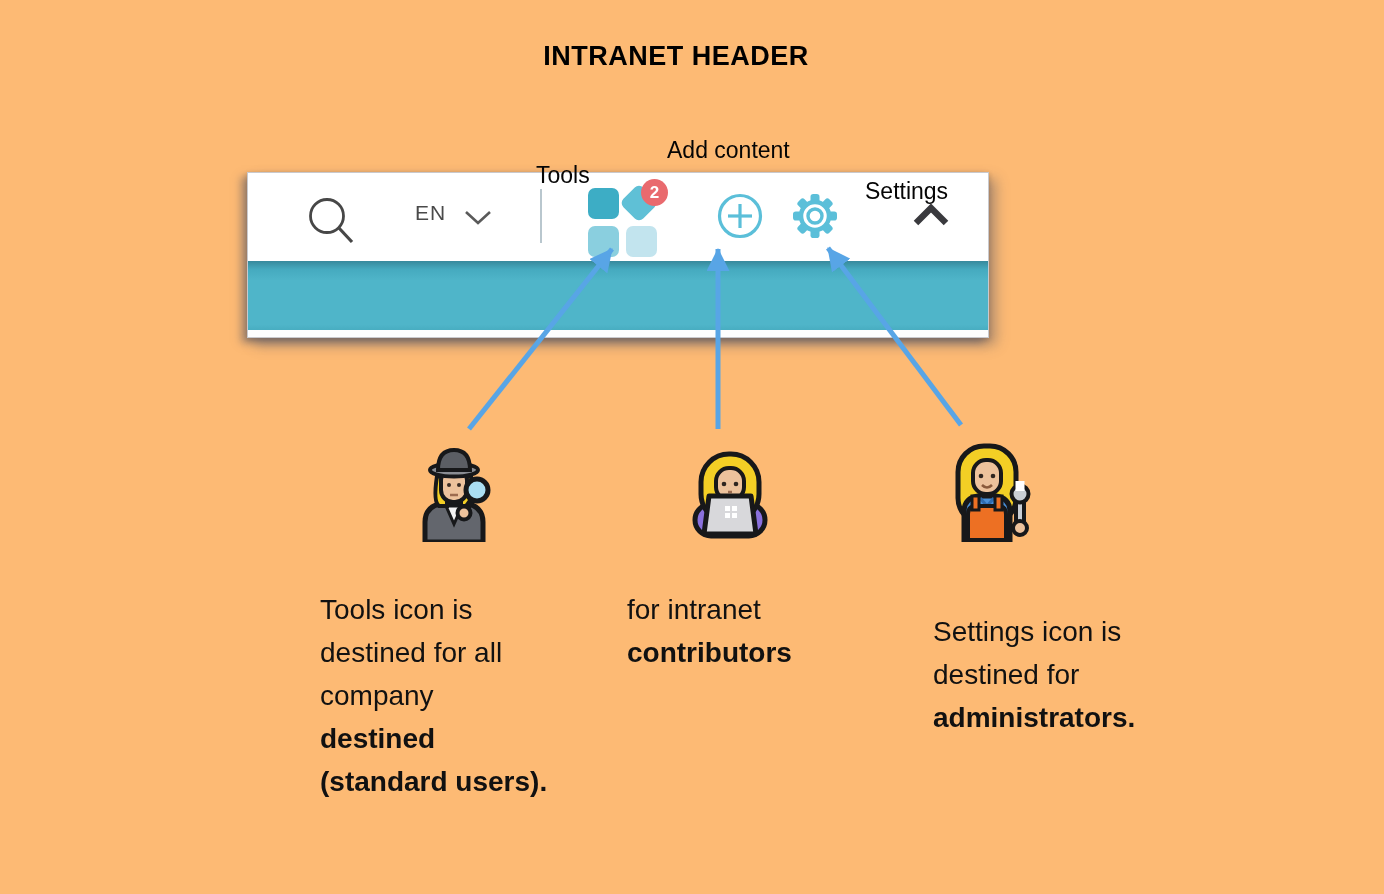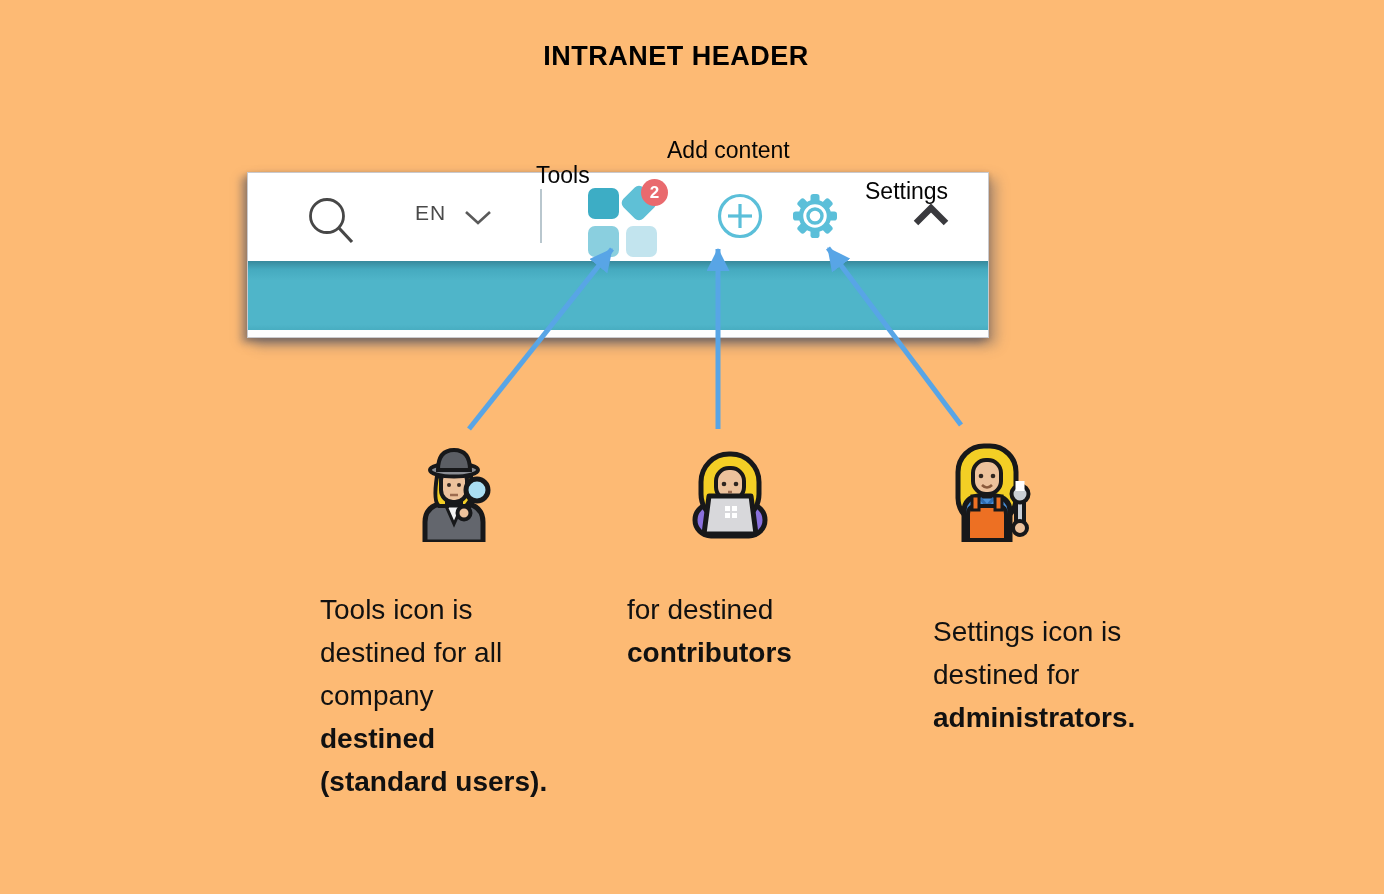--- a/index.html
+++ b/index.html
@@ -194,21 +194,21 @@
   </svg>
 
   <div id="ptext-0" class="abs persona-text">
       <div>Tools icon is</div>
       <div>destined for all</div>
       <div>company</div>
       <div class="b">destined</div>
       <div class="b">(standard users).</div>
     </div>
   <div id="ptext-1" class="abs persona-text">
-      <div>for destined</div>
+      <div>for intranet</div>
       <div class="b">contributors</div>
     </div>
   <div id="ptext-2" class="abs persona-text">
       <div>Settings icon is</div>
       <div>destined for</div>
       <div class="b">administrators.</div>
     </div>
 
 </div>
 

